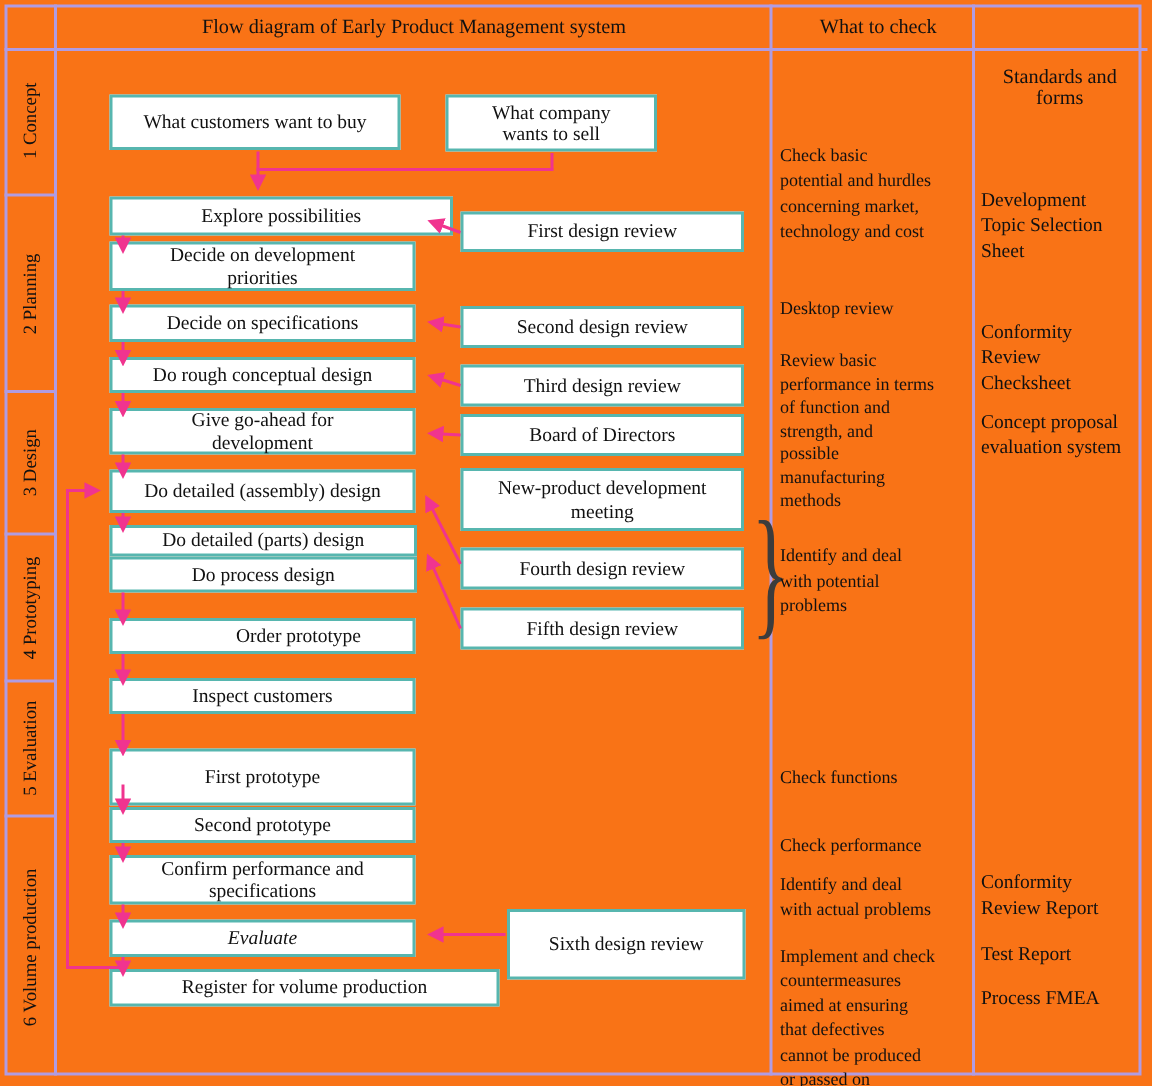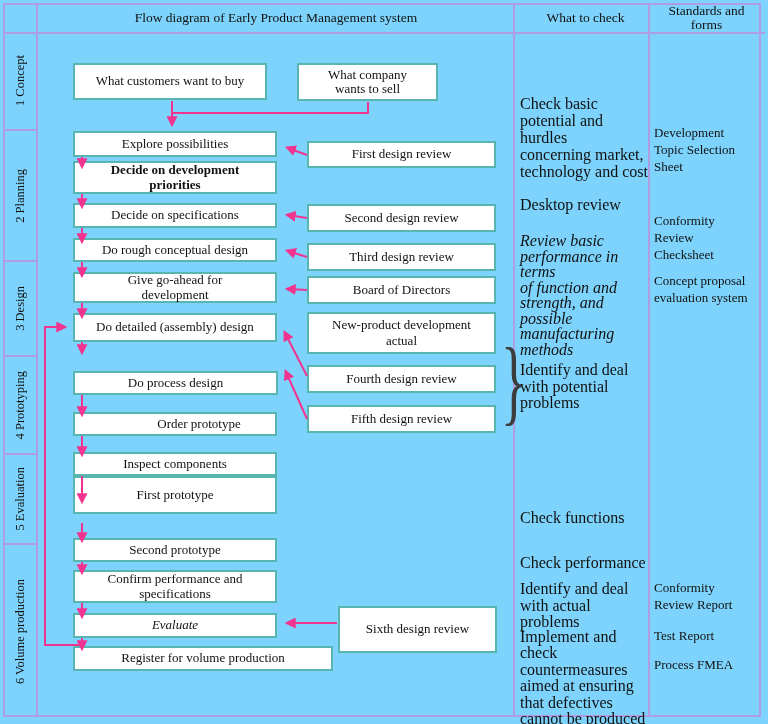--- a/index.html
+++ b/index.html
@@ -1,32 +1,32 @@
 <!DOCTYPE html>
 <html><head>
 <meta charset="utf-8">
 <style>
   html,body{margin:0;padding:0;background:#fafafb;}
-  #page{position:relative;width:768px;height:724px;background:#7dd3fc;overflow:hidden;
+  #page{position:relative;width:768px;height:724px;background:#f97316;overflow:hidden;
         font-family:"Liberation Serif","DejaVu Serif",serif;color:#111;}
   
   .gridline{position:absolute;background:#b09ce2;}
   #outer-border{position:absolute;left:3px;top:3px;width:758px;height:714px;border:2px solid #b09ce2;box-sizing:border-box;}
   
   .hcell{position:absolute;top:3px;height:30px;display:flex;align-items:center;justify-content:center;
          font-size:13.5px;text-align:center;white-space:pre-line;line-height:14px;}
   
   .phase{position:absolute;left:3px;width:34px;display:flex;align-items:center;justify-content:center;}
   .phase span{writing-mode:vertical-rl;transform:rotate(180deg);font-size:12.5px;white-space:nowrap;}
   
   .pbox{position:absolute;background:#fff;border:2px solid #57b6af;box-sizing:border-box;
         display:flex;align-items:center;justify-content:center;text-align:center;
         font-size:13px;line-height:14.5px;white-space:pre-line;}
   
-  .note{position:absolute;left:520px;width:128px;font-size:16px;line-height:16.5px;white-space:pre-line;}
+  .note{position:absolute;left:520px;width:128px;font-size:12px;line-height:16.5px;white-space:pre-line;}
   .snote{position:absolute;left:654px;width:106px;font-size:13px;line-height:16.5px;white-space:pre-line;}
   #brace{position:absolute;left:501px;top:337px;width:22px;height:90px;
          font-size:96px;line-height:88px;color:#3c3c3c;
          transform:scaleX(0.55);transform-origin:left center;font-family:"Liberation Serif",serif;}
   #arrows{position:absolute;left:0;top:0;pointer-events:none;}
 </style>
 </head>
 <body>
 
 <div id="page">
@@ -37,21 +37,21 @@
   <div class="gridline" style="left:648px;top:3px;width:2px;height:714px;"></div>
   <div class="gridline" style="left:3px;top:32px;width:762px;height:2px;"></div>
   <div class="gridline" style="left:3px;top:129px;width:34px;height:2px;"></div>
   <div class="gridline" style="left:3px;top:260px;width:34px;height:2px;"></div>
   <div class="gridline" style="left:3px;top:355px;width:34px;height:2px;"></div>
   <div class="gridline" style="left:3px;top:453px;width:34px;height:2px;"></div>
   <div class="gridline" style="left:3px;top:543px;width:34px;height:2px;"></div>
 
   <div class="hcell" style="left:38px;width:476px;">Flow diagram of Early Product Management system</div>
   <div class="hcell" style="left:515px;width:141px;">What to check</div>
-  <div class="hcell" style="left:650px;width:113px;">Standards and
+  <div class="hcell" style="left:650px;width:113px;margin-top:40px;">Standards and
 forms</div>
 
   <div class="phase" style="top:33px;height:96px;">
       <span>1 Concept</span>
     </div>
   <div class="phase" style="top:131px;height:129px;">
       <span>2 Planning</span>
     </div>
   <div class="phase" style="top:262px;height:93px;">
       <span>3 Design</span>
@@ -62,56 +62,57 @@
   <div class="phase" style="top:455px;height:88px;">
       <span>5 Evaluation</span>
     </div>
   <div class="phase" style="top:545px;height:174px;">
       <span>6 Volume production</span>
     </div>
 
   <div class="pbox" style="left:73px;top:63px;width:194px;height:37px;">What customers want to buy</div>
   <div class="pbox" style="left:297px;top:63px;width:141px;height:38px;">What company
 wants to sell</div>
-  <div class="pbox" style="left:73px;top:131px;width:204px;height:26px;">Explore possibilities</div>
-  <div class="pbox" style="left:73px;top:161px;width:204px;height:33px;font-weight:bold;">Decide on development
+  <div class="pbox" style="left:73px;top:131px;width:229px;height:26px;">Explore possibilities</div>
+  <div class="pbox" style="left:73px;top:161px;width:204px;height:33px;">Decide on development
 priorities</div>
   <div class="pbox" style="left:73px;top:203px;width:204px;height:25px;">Decide on specifications</div>
   <div class="pbox" style="left:73px;top:238px;width:204px;height:24px;">Do rough conceptual design</div>
   <div class="pbox" style="left:73px;top:272px;width:204px;height:31px;">Give go-ahead for
 development</div>
   <div class="pbox" style="left:73px;top:313px;width:204px;height:29px;">Do detailed (assembly) design</div>
+  <div class="pbox" style="left:73px;top:350px;width:205px;height:21px;">Do detailed (parts) design</div>
   <div class="pbox" style="left:73px;top:371px;width:205px;height:24px;">Do process design</div>
   <div class="pbox" style="left:73px;top:412px;width:204px;height:24px;padding-left:48px;">Order prototype</div>
-  <div class="pbox" style="left:73px;top:452px;width:204px;height:24px;">Inspect components</div>
-  <div class="pbox" style="left:73px;top:476px;width:204px;height:38px;">First prototype</div>
+  <div class="pbox" style="left:73px;top:452px;width:204px;height:24px;">Inspect customers</div>
+  <div class="pbox" style="left:73px;top:499px;width:204px;height:38px;">First prototype</div>
   <div class="pbox" style="left:73px;top:538px;width:204px;height:24px;">Second prototype</div>
   <div class="pbox" style="left:73px;top:570px;width:204px;height:33px;">Confirm performance and
 specifications</div>
   <div class="pbox" style="left:73px;top:613px;width:204px;height:25px;font-style:italic;">Evaluate</div>
   <div class="pbox" style="left:73px;top:646px;width:260px;height:25px;">Register for volume production</div>
 
   <div class="pbox" style="left:307px;top:141px;width:189px;height:27px;">First design review</div>
   <div class="pbox" style="left:307px;top:204px;width:189px;height:28px;">Second design review</div>
   <div class="pbox" style="left:307px;top:243px;width:189px;height:28px;">Third design review</div>
   <div class="pbox" style="left:307px;top:276px;width:189px;height:28px;">Board of Directors</div>
   <div class="pbox" style="left:307px;top:312px;width:189px;height:42px;line-height:16px;">New-product development
-actual</div>
+meeting</div>
   <div class="pbox" style="left:307px;top:365px;width:189px;height:28px;">Fourth design review</div>
   <div class="pbox" style="left:307px;top:405px;width:189px;height:28px;">Fifth design review</div>
   <div class="pbox" style="left:338px;top:606px;width:159px;height:47px;">Sixth design review</div>
 
   <div id="brace">}</div>
 
   <div class="note" style="top:95px;line-height:17px;">Check basic
 potential and hurdles
 concerning market,
 technology and cost</div>
   <div class="note" style="top:197px;">Desktop review</div>
-  <div class="note" style="top:233px;line-height:15.5px;font-style:italic;">Review basic
+  <div class="note" style="top:233px;line-height:15.5px;">Review basic
 performance in terms
 of function and
 strength, and
 possible
 manufacturing
 methods</div>
   <div class="note" style="top:362px;">Identify and deal
 with potential
 problems</div>
   <div class="note" style="top:510px;">Check functions</div>

